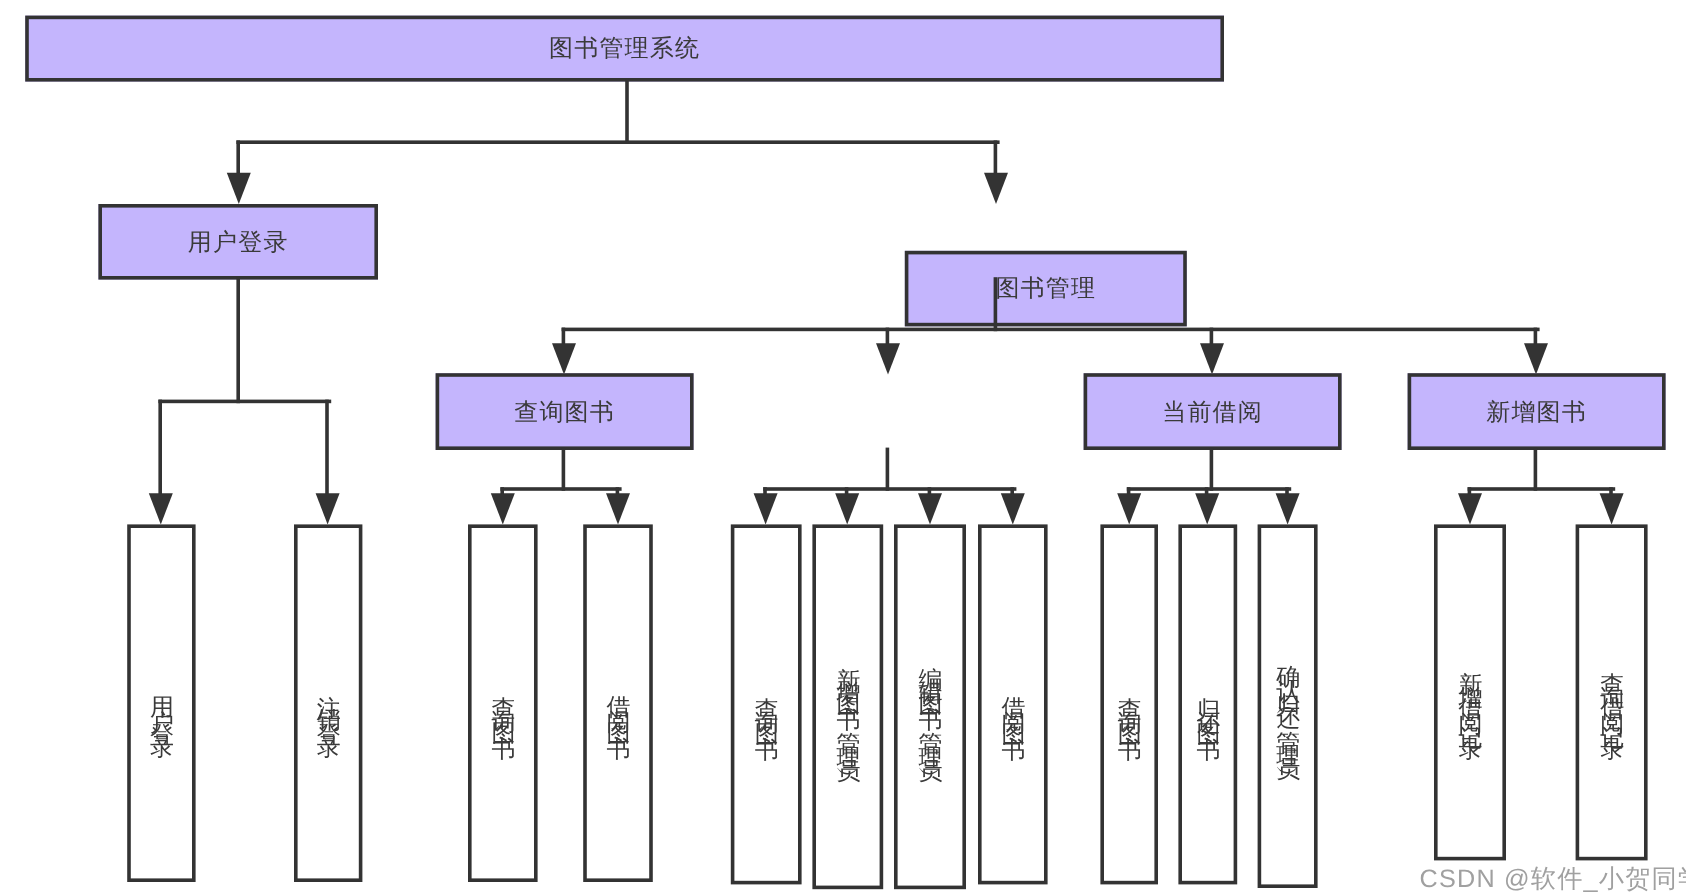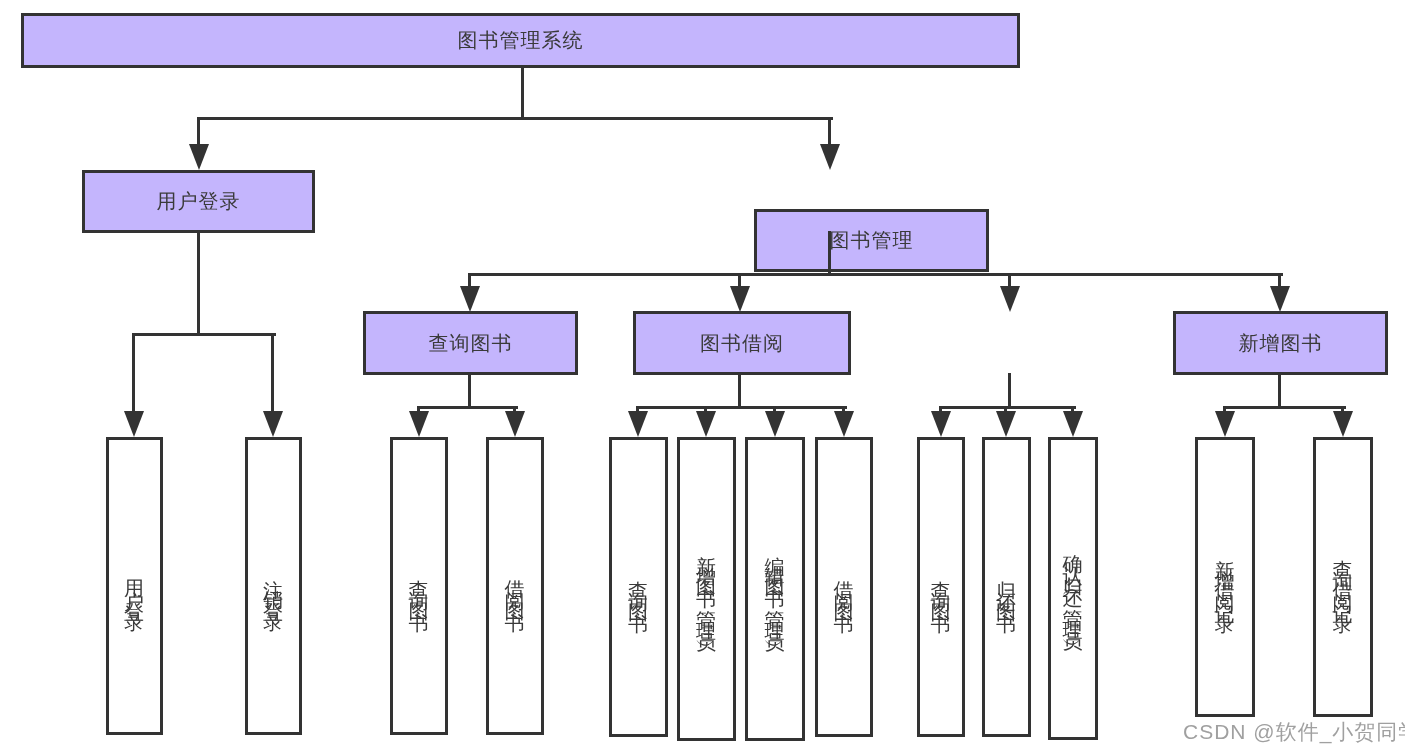--- a/index.html
+++ b/index.html
@@ -91,22 +91,22 @@
   <div class="vline" style="left:1008px;top:273px;width:3px;height:16px;"></div>
   <div class="vline" style="left:1278px;top:273px;width:3px;height:16px;"></div>
   <div class="arrowhead" style="left:460px;top:286px;"></div>
   <div class="arrowhead" style="left:730px;top:286px;"></div>
   <div class="arrowhead" style="left:1000px;top:286px;"></div>
   <div class="arrowhead" style="left:1270px;top:286px;"></div>
 
   <div class="box" style="left:363px;top:311px;width:215px;height:64px;">
     <span>查询图书</span>
   </div>
-  <div class="box" style="left:633px;top:311px;width:218px;height:64px;">
-    <span>图书借阅</span>
+  <div class="box" style="left:903px;top:311px;width:215px;height:64px;">
+    <span>当前借阅</span>
   </div>
   <div class="box" style="left:1173px;top:311px;width:215px;height:64px;">
     <span>新增图书</span>
   </div>
 
   <div class="vline" style="left:468px;top:373px;width:3px;height:36px;"></div>
   <div class="hline" style="left:417px;top:406px;width:101px;height:3px;"></div>
   <div class="vline" style="left:417px;top:406px;width:3px;height:9px;"></div>
   <div class="vline" style="left:513px;top:406px;width:3px;height:9px;"></div>
   <div class="arrowhead" style="left:409px;top:411px;"></div>

